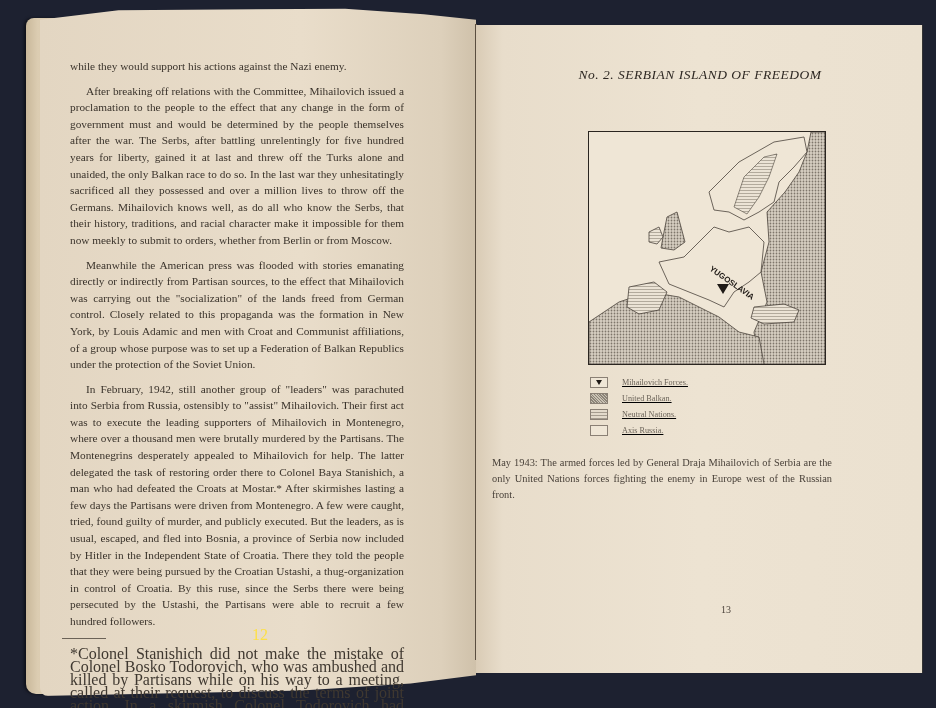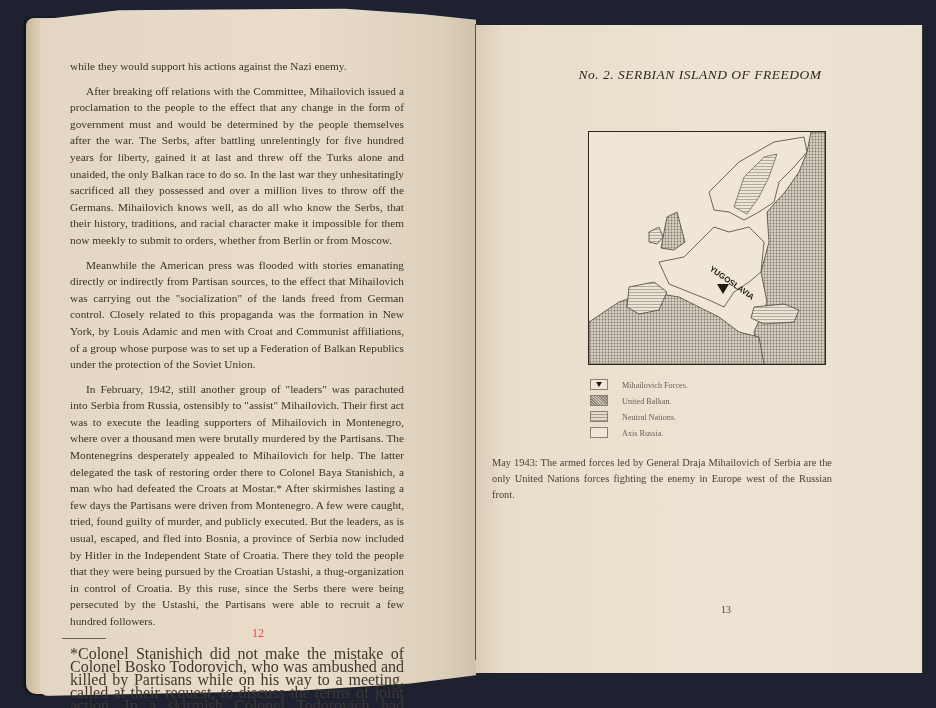--- a/index.html
+++ b/index.html
@@ -13,25 +13,25 @@
        border-radius:10px 0 0 8px;clip-path:polygon(0 2%,18% 0.6%,70% 0.4%,88% 1.2%,100% 2%,100% 97%,85% 98.2%,60% 99.2%,0 100%);}
   .page-right{position:absolute;left:476px;top:25px;width:446px;height:648px;
        background:linear-gradient(90deg,#d9cbb5 0%,#e8ddcb 6%,#ede3d2 50%,#ebe1d0 100%);
        border-right:1px solid #333;}
   .spine{position:absolute;left:475px;top:24px;width:2px;height:636px;background:#5a4e40;}
   .text-block{position:absolute;left:62px;top:50px;width:350px;color:#3a332b;font-size:11.3px;line-height:16.6px;text-align:justify;}
   .text-block p{margin:8px;text-indent:0;}
   .text-block p.indent{text-indent:16px;}
   .fn-rule{width:44px;border-top:1px solid #6b6257;margin:8px 0 4px;}
   .footnote{font-size:16px;line-height:13.2px;color:#3f3830;text-align:justify;text-indent:14px;}
-  .page-num{position:absolute;font-size:12px;color:#ef4444;}
+  .page-num{position:absolute;font-size:16px;color:#fde047;}
   .title{position:absolute;left:510px;top:62px;width:380px;text-align:center;font-size:13.5px;letter-spacing:0.5px;line-height:26px;color:#2d2722;font-style:italic;}
   .map{position:absolute;left:588px;top:131px;width:236px;height:232px;border:1.5px solid #2a2520;background:#efe6d6;}
   .legend{position:absolute;left:590px;top:374px;}
-  .legend-row{display:flex;align-items:flex-end;height:16px;}
+  .legend-row{display:flex;align-items:center;height:16px;text-decoration:underline;}
   .swatch{width:16px;height:9px;border:1px solid #8a8075;margin-right:14px;position:relative;}
   .legend-label{font-size:8.2px;color:#6a6258;}
   .caption{position:absolute;left:492px;top:455px;width:340px;font-size:10.4px;line-height:16px;color:#4a423a;text-align:justify;}
 </style>
 </head>
 <body>
 
 <div class="edge-stack"></div>
 
 <div class="page-left"></div>

